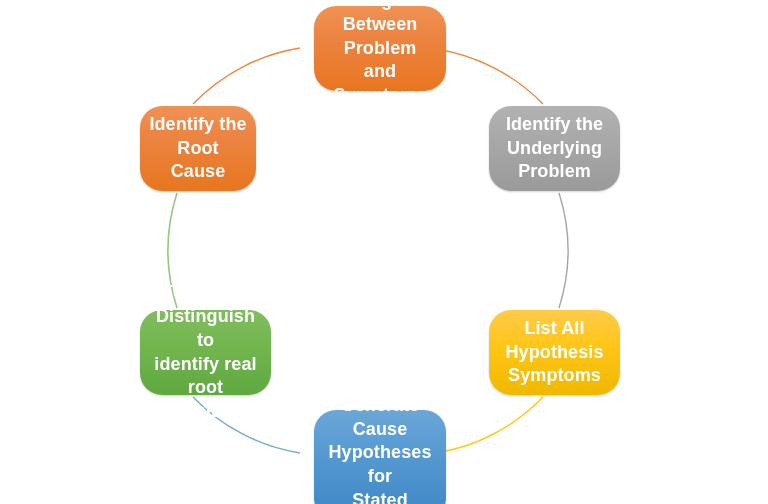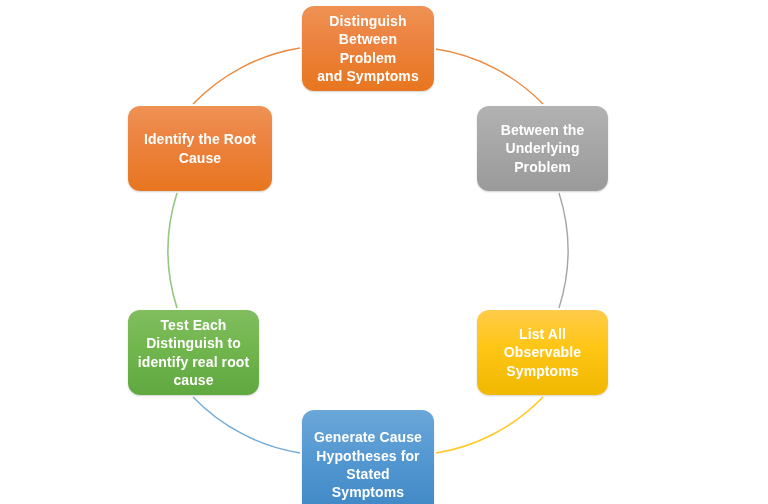--- a/index.html
+++ b/index.html
@@ -29,32 +29,33 @@
     left: 0;
     top: 0;
     width: 768px;
     height: 504px;
     pointer-events: none;
   }
 
   .node {
     position: absolute;
     box-sizing: border-box;
-    border-radius: 12px;
+    border-radius: 22px;
     display: flex;
     align-items: center;
     justify-content: center;
     text-align: center;
     color: #ffffff;
     font-weight: bold;
-    font-size: 14px;
+    font-size: 18px;
     line-height: 1.32;
     letter-spacing: 0.1px;
     padding: 4px 9px;
     box-shadow: 0 1px 2px rgba(0,0,0,0.18);
+    margin-left: 12px;
   }
   .node-label {
     display: block;
     width: 100%;
     white-space: pre-line;
   }
 
   
   #node-distinguish {
     left: 302px; top: 6px; width: 132px; height: 85px;
@@ -70,21 +71,21 @@
   }
   #node-hypotheses {
     left: 302px; top: 410px; width: 132px; height: 110px;
     background: linear-gradient(to bottom, #6ba7d8 0%, #5699d2 40%, #3c86c4 100%);
   }
   #node-test {
     left: 128px; top: 310px; width: 131px; height: 85px;
     background: linear-gradient(to bottom, #81bd5f 0%, #72b64e 42%, #60a840 100%);
   }
   #node-rootcause {
-    left: 128px; top: 106px; width: 144px; height: 85px;
+    left: 128px; top: 106px; width: 116px; height: 85px;
     background: linear-gradient(to bottom, #ef9254 0%, #ec8341 38%, #e8761f 100%);
   }
 </style>
 </head>
 <body>
 
 <div id="diagram-canvas">
 
   <svg id="arc-layer" viewBox="0 0 768 504" xmlns="http://www.w3.org/2000/svg">
 
@@ -101,28 +102,28 @@
     <path d="M 177 308 A 190 190 0 0 1 177 193" fill="none" stroke="#8fc47a" stroke-width="1.6" opacity="0.95"></path>
   </svg>
 
   <div class="node" id="node-distinguish">
     <span class="node-label">Distinguish
 Between Problem
 and Symptoms</span>
   </div>
 
   <div class="node" id="node-underlying">
-    <span class="node-label">Between the
+    <span class="node-label">Identify the
 Underlying
 Problem</span>
   </div>
 
   <div class="node" id="node-symptoms">
     <span class="node-label">List All
-Observable
+Hypothesis
 Symptoms</span>
   </div>
 
   <div class="node" id="node-hypotheses">
     <span class="node-label">Generate Cause
 Hypotheses for
 Stated Symptoms</span>
   </div>
 
   <div class="node" id="node-test">

